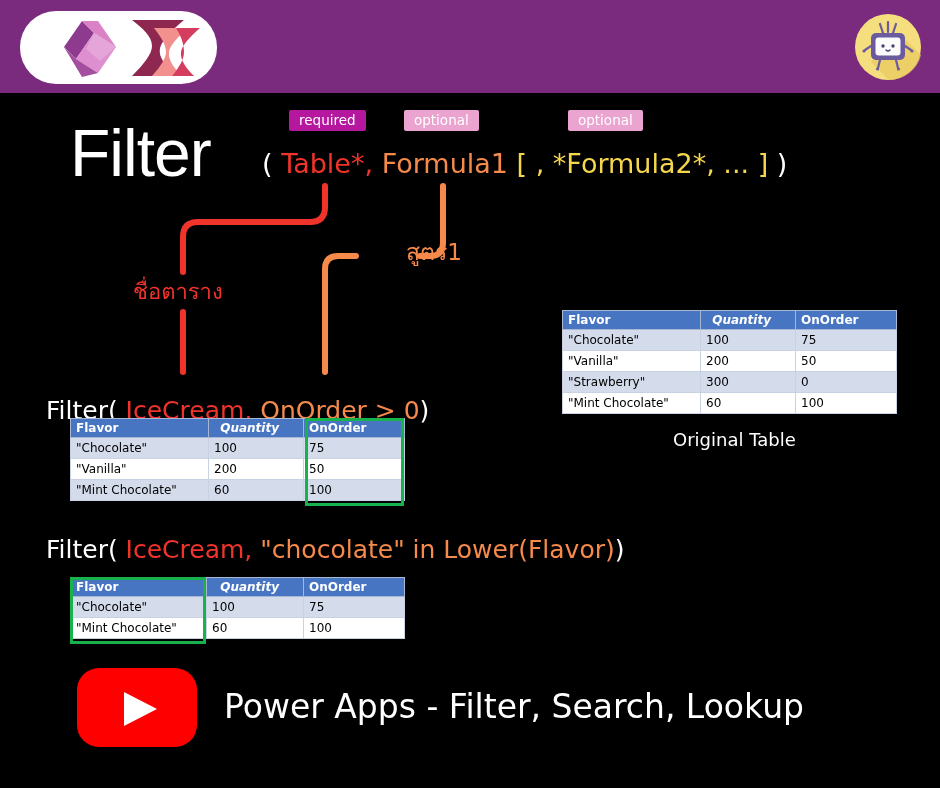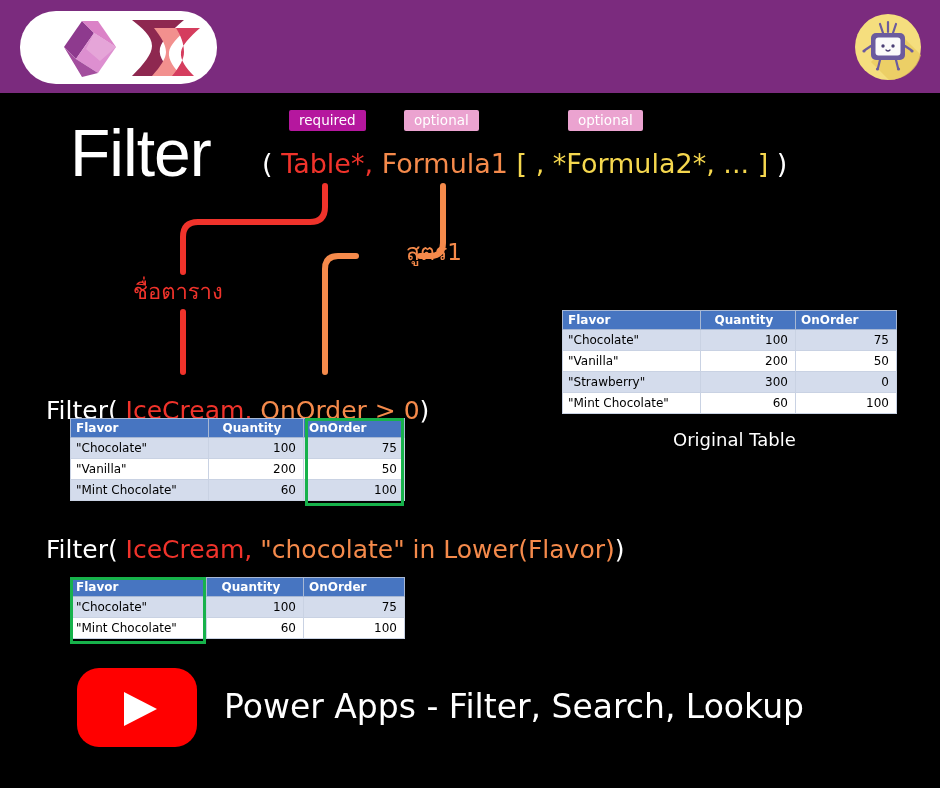--- a/index.html
+++ b/index.html
@@ -128,31 +128,31 @@
     color: #FFFFFF;
     font-weight: bold;
     text-align: left;
     padding: 2px 5px;
     border: 1px solid #A8B8D4;
     height: 19px;
     box-sizing: border-box;
     overflow: hidden;
     white-space: nowrap;
   }
-  .xl-table th.num { text-align: center; padding-right: 13px; }
+  .xl-table th.num { text-align: right; padding-right: 24px; font-style: italic; }
   .xl-table td {
     color: #000000;
     padding: 1px 5px;
     border: 1px solid #C9D2E3;
     height: 21px;
     box-sizing: border-box;
     overflow: hidden;
     white-space: nowrap;
   }
-  .xl-table td.num { text-align: right; padding-right: 7px; }
+  .xl-table td.num { text-align: left; padding-right: 7px; }
   .xl-table tr.band td { background: #D4DCEC; }
   .xl-table tr.plain td { background: #FFFFFF; }
 
   
   .hl-box {
     position: absolute;
     border: 3px solid #17B24B;
     box-sizing: border-box;
     pointer-events: none;
   }

